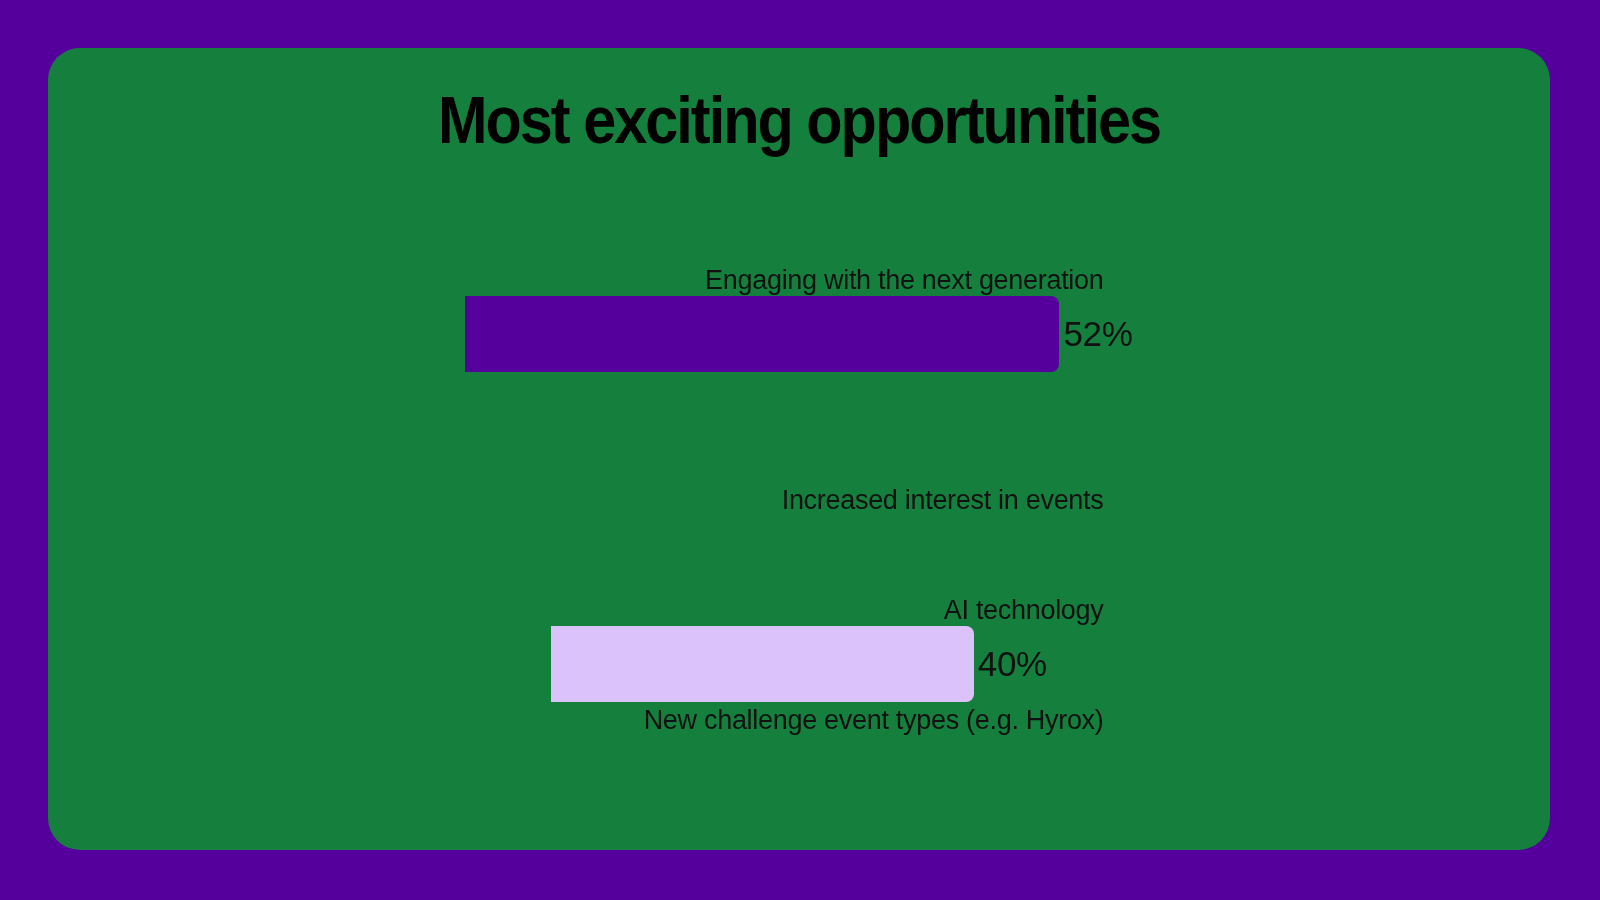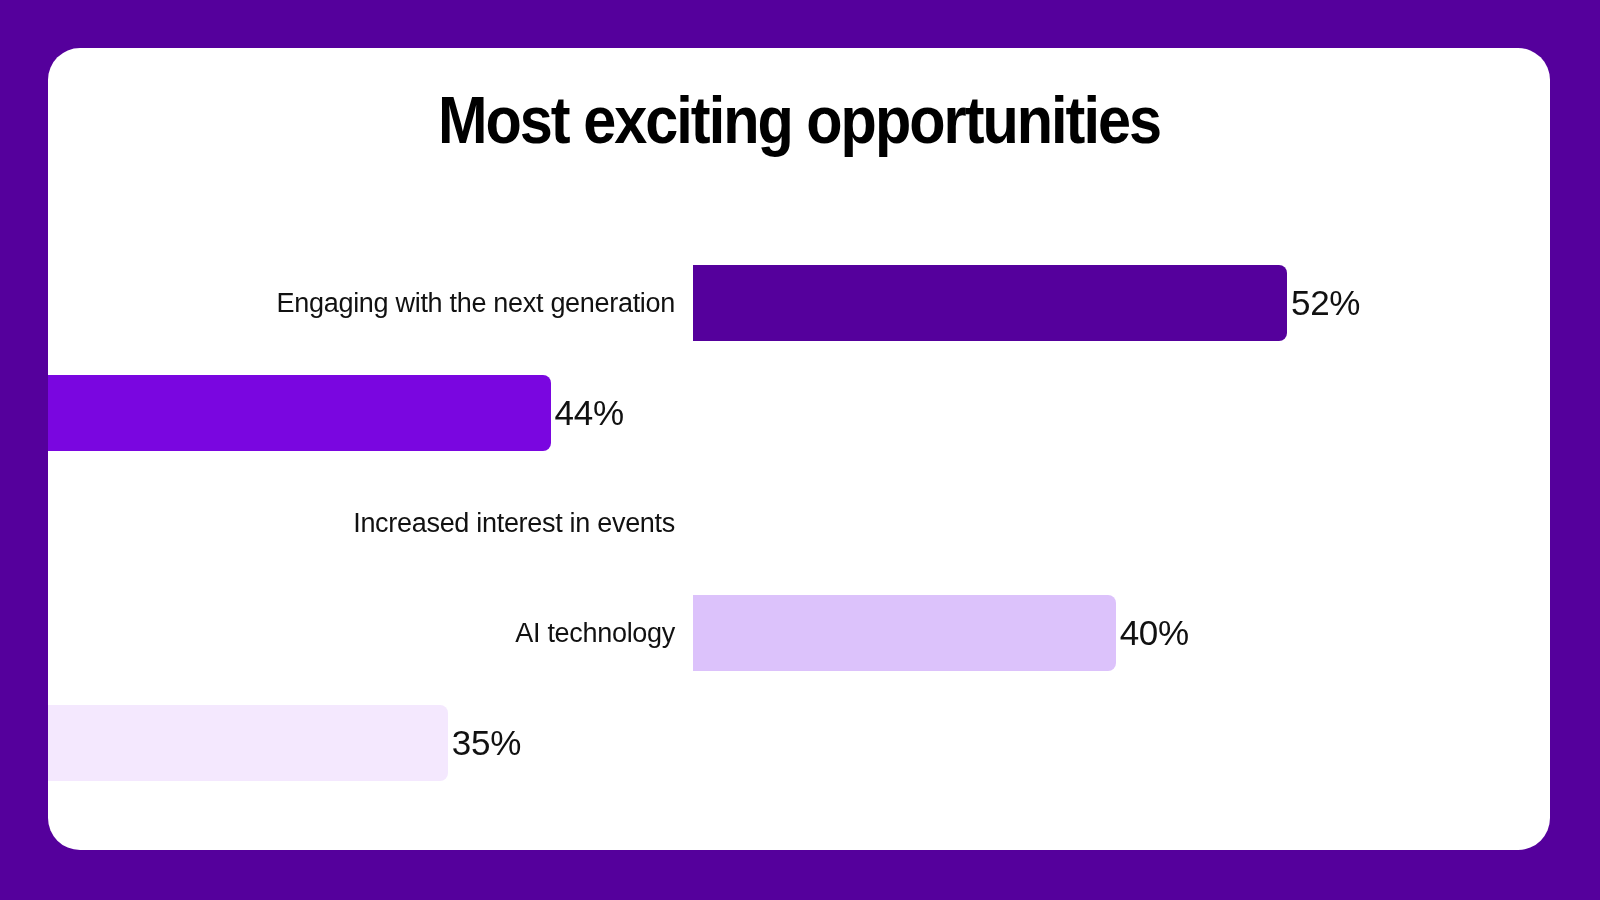--- a/index.html
+++ b/index.html
@@ -20,21 +20,21 @@
     height: 900px;
     background: #55009c;
   }
 
   #card {
     position: absolute;
     left: 48px;
     top: 48px;
     width: 1502px;
     height: 802px;
-    background: #ffffff;
+    background: #15803d;
     border-radius: 32px;
     box-sizing: border-box;
     overflow: hidden;
   }
 
   #chart-title {
     position: absolute;
     left: 0;
     top: 38px;
     width: 1502px;
@@ -58,20 +58,21 @@
     height: 600px;
   }
 
   .bar-row {
     position: absolute;
     left: 0;
     width: 1502px;
     height: 76px;
     display: flex;
     align-items: center;
+    flex-direction: column;
   }
 
   .row-label {
     width: 645px;
     text-align: right;
     padding-right: 18px;
     box-sizing: border-box;
     font-size: 27px;
     color: #111111;
     letter-spacing: -0.3px;
@@ -109,37 +110,30 @@
 
     <div id="plot">
         <div class="bar-row" style="top: 58px;">
           <div class="row-label">Engaging with the next generation</div>
           <div class="bar-wrap">
             <div class="bar" style="width: 594px; background: rgb(85, 0, 156);"></div>
             <div class="bar-value">52%</div>
           </div>
         </div>
         <div class="bar-row" style="top: 168px;">
-          <div class="bar-wrap">
-            <div class="bar" style="width: 502.615px; background: rgb(122, 6, 224);"></div>
-            <div class="bar-value">44%</div>
-          </div>
         </div>
         <div class="bar-row" style="top: 278px; gap: 9px;">
           <div class="row-label">Increased interest in events</div>
         </div>
         <div class="bar-row" style="top: 388px;">
           <div class="row-label">AI technology</div>
           <div class="bar-wrap">
             <div class="bar" style="width: 422.654px; background: rgb(220, 194, 251);"></div>
             <div class="bar-value">40%</div>
           </div>
         </div>
         <div class="bar-row" style="top: 498px;">
-          <div class="bar-wrap">
-            <div class="bar" style="width: 399.808px; background: rgb(244, 232, 254);"></div>
-            <div class="bar-value">35%</div>
-          </div>
+          <div class="row-label">New challenge event types (e.g. Hyrox)</div>
         </div>
       </div>
 
   </div>
 </div>
 
 </body></html>

